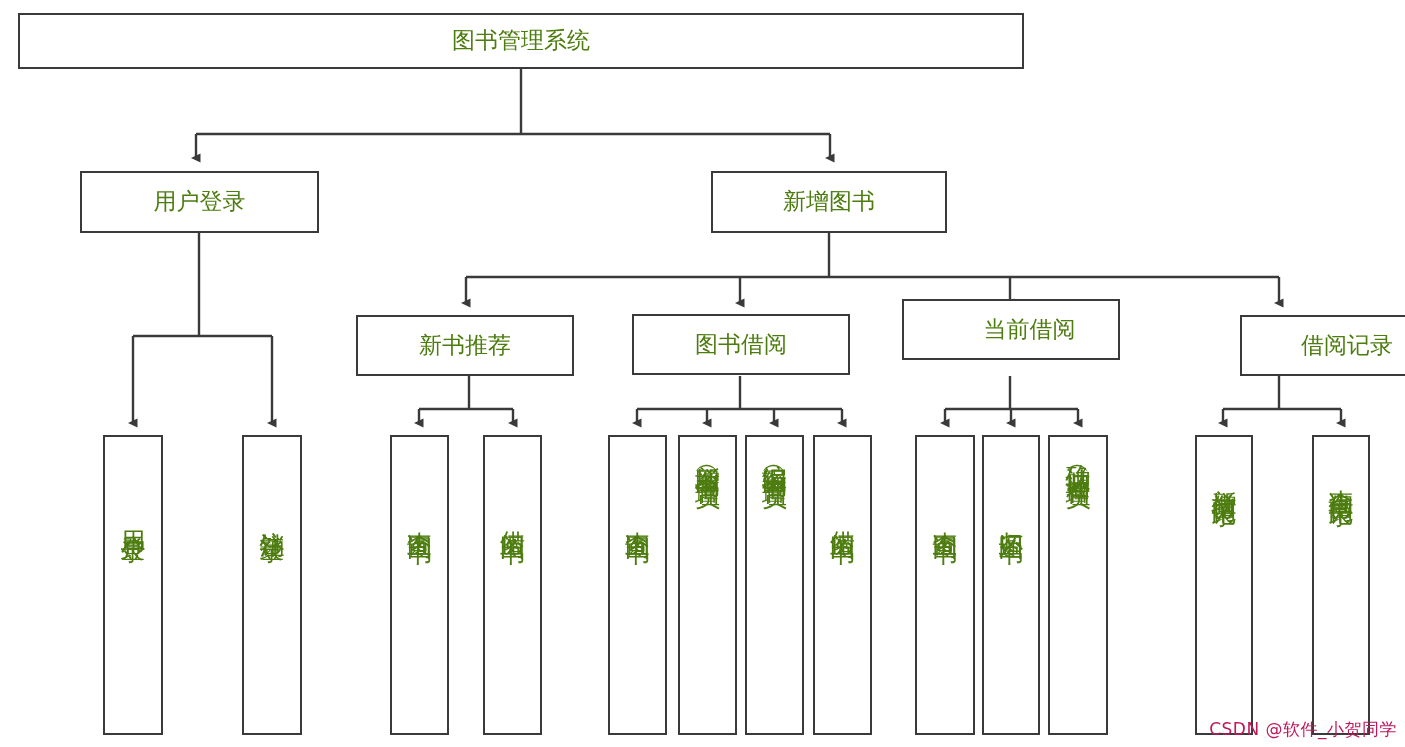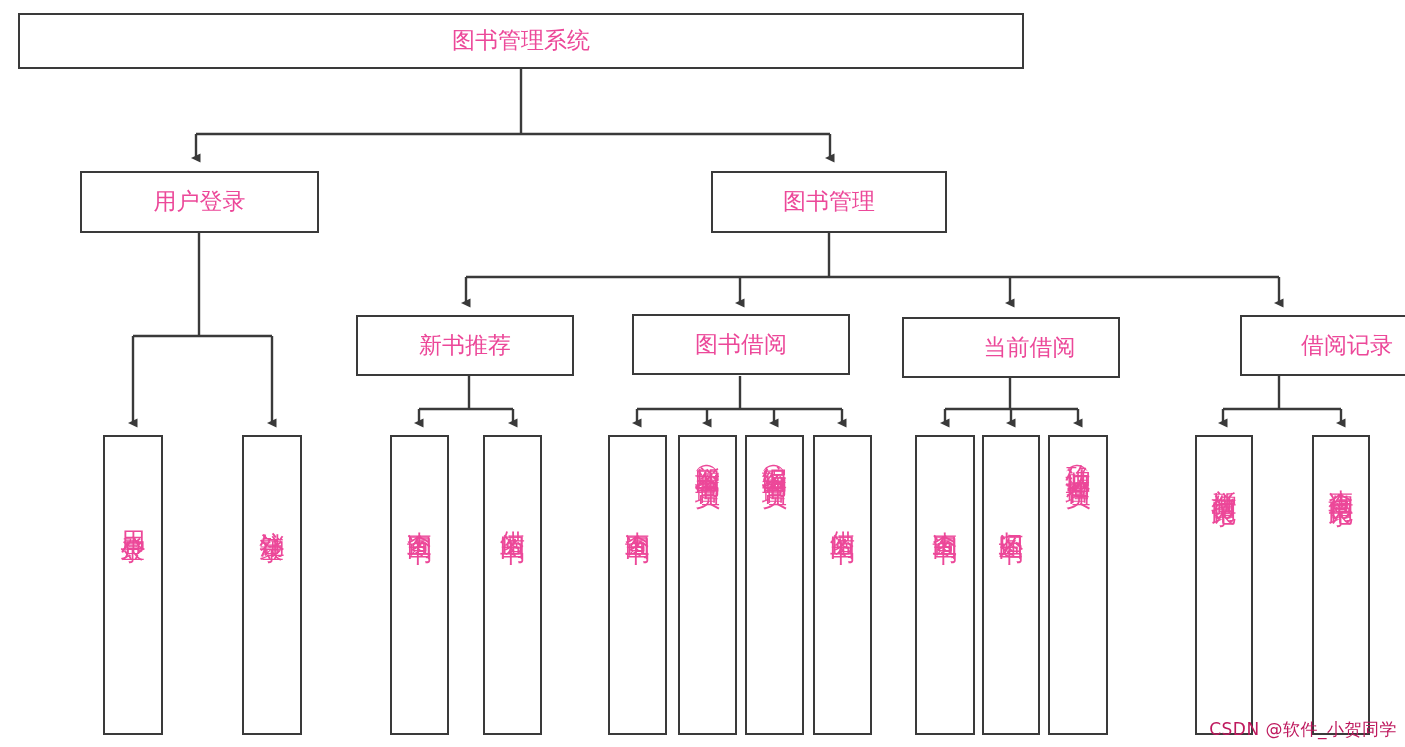--- a/index.html
+++ b/index.html
@@ -25,21 +25,21 @@
     height: 747px;
   }
   .node {
     position: absolute;
     box-sizing: border-box;
     border: 2px solid #3a3a3a;
     background: #ffffff;
     display: flex;
     align-items: center;
     justify-content: center;
-    color: #ec4899;
+    color: #4d7c0f;
     z-index: 2;
   }
   .node .label {
     line-height: 1.12;
     text-align: center;
     white-space: nowrap;
   }
   .node.h .label {
     font-size: 23px;
   }
@@ -137,32 +137,32 @@
 
   <div class="node root h" style="left:18px; top:13px; width:1006px; height:56px;">
     <span class="label">图书管理系统</span>
   </div>
 
   <div class="node h" style="left:80px; top:171px; width:239px; height:62px;">
     <span class="label">用户登录</span>
   </div>
 
   <div class="node h" style="left:711px; top:171px; width:236px; height:62px;">
-    <span class="label">图书管理</span>
+    <span class="label">新增图书</span>
   </div>
 
   <div class="node h" style="left:356px; top:315px; width:218px; height:61px;">
     <span class="label">新书推荐</span>
   </div>
 
   <div class="node h" style="left:632px; top:314px; width:218px; height:61px;">
     <span class="label">图书借阅</span>
   </div>
 
-  <div class="node h" style="left:902px; top:317px; width:218px; height:61px;padding-left:37px;">
+  <div class="node h" style="left:902px; top:299px; width:218px; height:61px;padding-left:37px;">
     <span class="label">当前借阅</span>
   </div>
 
   <div class="node h" style="left:1240px; top:315px; width:214px; height:61px;">
     <span class="label">借阅记录</span>
   </div>
 
   <div class="node v center" style="left:103px; top:435px; width:60px; height:300px;">
     <span class="label">用户登录</span>
   </div>

